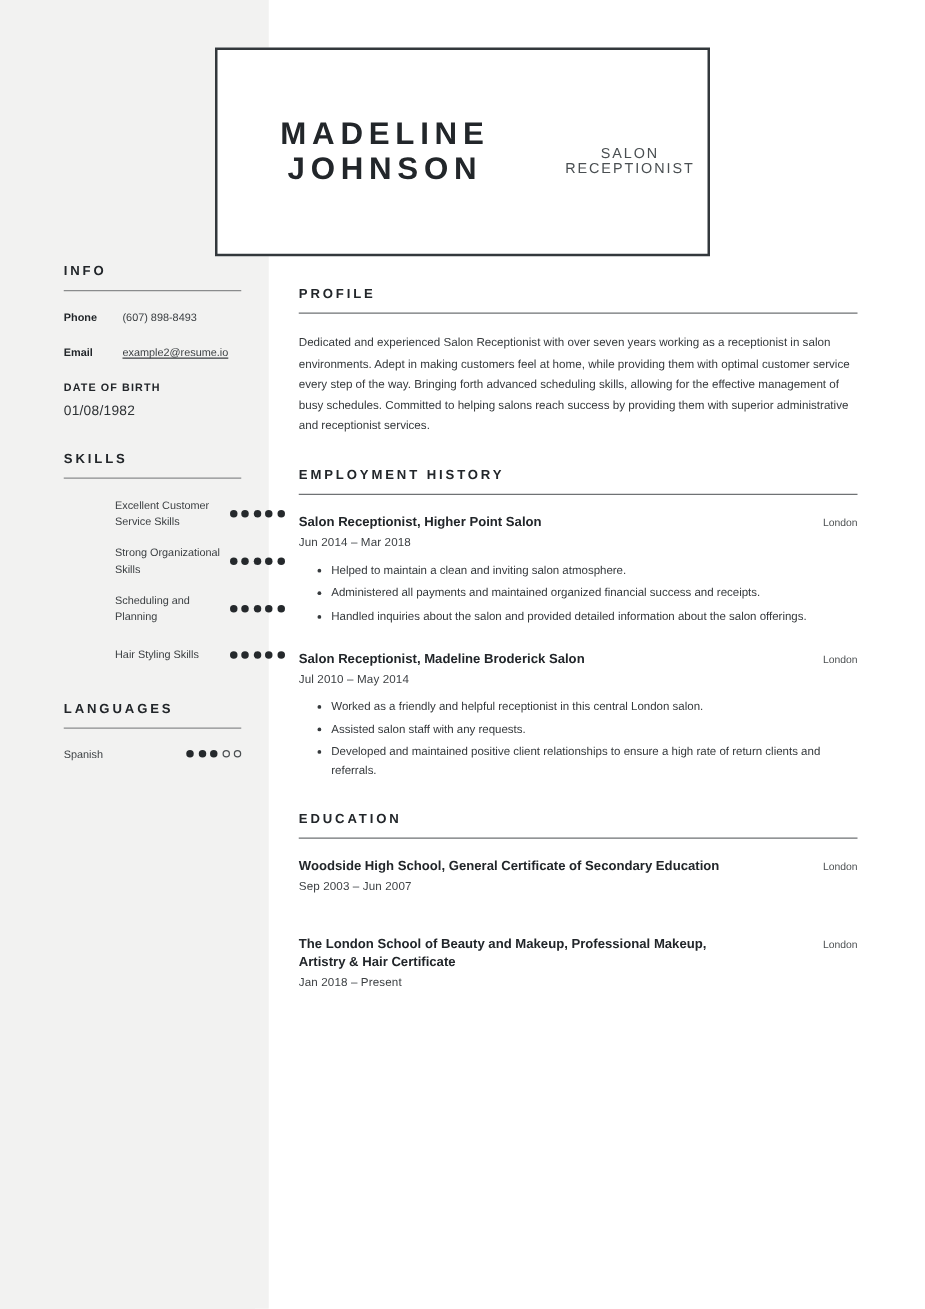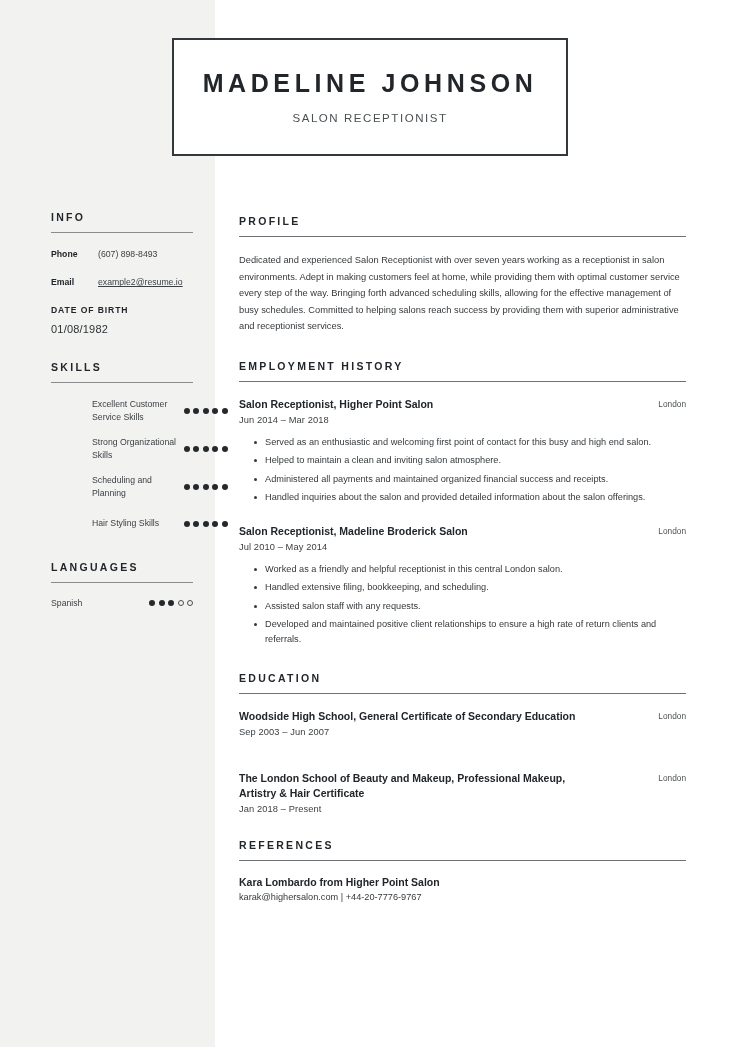--- a/index.html
+++ b/index.html
@@ -26,25 +26,24 @@
     height: 1047px;
     background: #f2f2f1;
   }
 
   
   .header-box {
     position: absolute;
     left: 172px;
     top: 38px;
     width: 396px;
-    height: 118px;
+    height: 167px;
     border: 2px solid #33383c;
     background: #ffffff;
     display: flex;
-    flex-direction: column;
     align-items: center;
     justify-content: center;
     z-index: 5;
   }
   .name {
     font-size: 25px;
     font-weight: bold;
     letter-spacing: 4.6px;
     color: #22262a;
     text-align: center;
@@ -157,21 +156,21 @@
   }
   .lang-name {
     font-size: 8.7px;
     color: #3b3f42;
   }
 
   
   .main {
     position: absolute;
     left: 239px;
-    top: 215px;
+    top: 229px;
     width: 447px;
     z-index: 6;
   }
   .sec-heading {
     font-size: 10.5px;
     font-weight: bold;
     letter-spacing: 2.3px;
     color: #22262a;
     text-transform: uppercase;
   }
@@ -362,35 +361,33 @@
     <div class="sec-heading">EMPLOYMENT HISTORY</div>
     <div class="sec-rule"></div>
     <div id="employment-entries">
         <div class="entry">
           <div class="entry-head">
             <div class="entry-title">Salon Receptionist, Higher Point Salon</div>
             <div class="entry-location">London</div>
           </div>
           <div class="entry-date">Jun 2014 – Mar 2018</div>
           <ul class="bullets">
-            <li>Served as an enthusiastic and welcoming first point of contact for this busy and high end salon.</li>
             <li>Helped to maintain a clean and inviting salon atmosphere.</li>
             <li>Administered all payments and maintained organized financial success and receipts.</li>
             <li>Handled inquiries about the salon and provided detailed information about the salon offerings.</li>
           </ul>
         </div>
         <div class="entry">
           <div class="entry-head">
             <div class="entry-title">Salon Receptionist, Madeline Broderick Salon</div>
             <div class="entry-location">London</div>
           </div>
           <div class="entry-date">Jul 2010 – May 2014</div>
           <ul class="bullets">
             <li>Worked as a friendly and helpful receptionist in this central London salon.</li>
-            <li>Handled extensive filing, bookkeeping, and scheduling.</li>
             <li>Assisted salon staff with any requests.</li>
             <li>Developed and maintained positive client relationships to ensure a high rate of return clients and referrals.</li>
           </ul>
         </div>
       </div>
   </div>
 
   <div class="section">
     <div class="sec-heading">EDUCATION</div>
     <div class="sec-rule"></div>
@@ -405,24 +402,14 @@
         <div class="edu-entry">
           <div class="entry-head">
             <div class="entry-title">The London School of Beauty and Makeup, Professional Makeup, Artistry &amp; Hair Certificate</div>
             <div class="entry-location">London</div>
           </div>
           <div class="entry-date">Jan 2018 – Present</div>
         </div>
       </div>
   </div>
 
-  <div class="section">
-    <div class="sec-heading">REFERENCES</div>
-    <div class="sec-rule"></div>
-    <div id="reference-entries">
-        <div>
-          <div class="ref-name">Kara Lombardo from Higher Point Salon</div>
-          <div class="ref-contact">karak@highersalon.com | +44-20-7776-9767</div>
-        </div>
-      </div>
-  </div>
 
 </div>
 
 </body></html>

